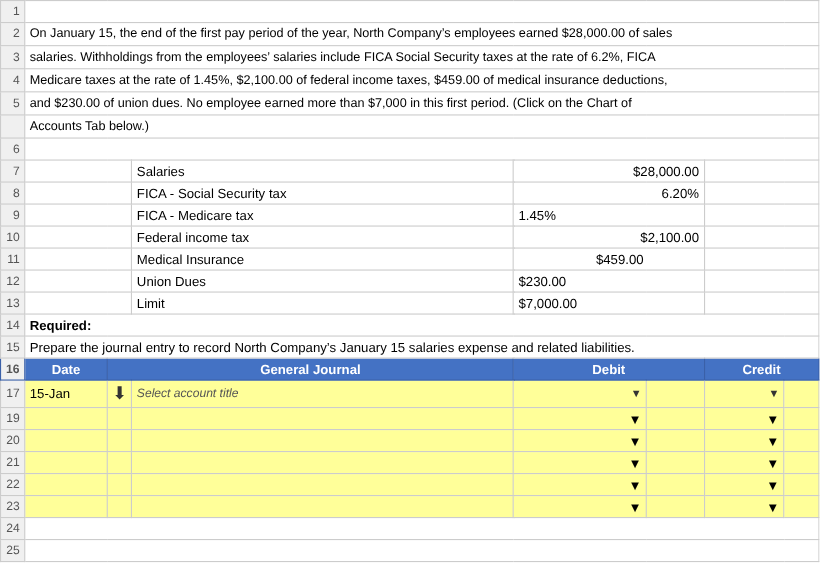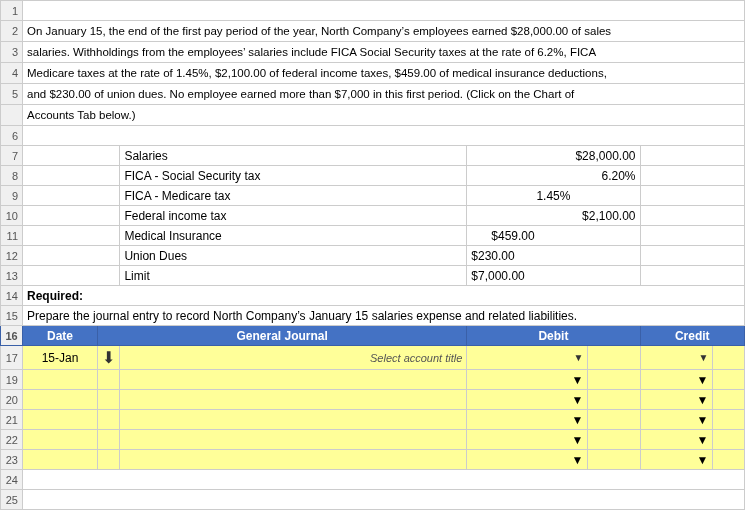--- a/index.html
+++ b/index.html
@@ -53,21 +53,20 @@
       border: 1px solid #3a60a8;
     }
 
     .header-row .row-num {
       background: #f0f0f0;
       color: #555;
     }
 
     .yellow-cell {
       background: #ffff99;
-      text-align: right;
     }
 
     .col-a { width: 22px; }
 
     .bold {
       font-weight: bold;
     }
 
     .merged-text {
       font-size: 11.5px;
@@ -138,37 +137,37 @@
     <td class="text-cell" colspan="2"></td>
     <td class="text-cell" colspan="2">FICA - Social Security tax</td>
     <td class="text-cell" colspan="2" style="text-align:right;">6.20%</td>
     <td class="text-cell" colspan="2"></td>
   </tr>
 
   <tr>
     <td class="row-num">9</td>
     <td class="text-cell" colspan="2"></td>
     <td class="text-cell" colspan="2">FICA - Medicare tax</td>
-    <td class="text-cell" colspan="2" style="text-align:center;">1.45%</td>
+    <td class="text-cell" colspan="2" style="text-align:left;">1.45%</td>
     <td class="text-cell" colspan="2"></td>
   </tr>
 
   <tr>
     <td class="row-num">10</td>
     <td class="text-cell" colspan="2"></td>
     <td class="text-cell" colspan="2">Federal income tax</td>
     <td class="text-cell" colspan="2" style="text-align:right;">$2,100.00</td>
     <td class="text-cell" colspan="2"></td>
   </tr>
 
   <tr>
     <td class="row-num">11</td>
     <td class="text-cell" colspan="2"></td>
     <td class="text-cell" colspan="2">Medical Insurance</td>
-    <td class="text-cell" colspan="2" style="text-align:left;padding-left:24px;">$459.00</td>
+    <td class="text-cell" colspan="2" style="text-align:center;padding-left:24px;">$459.00</td>
     <td class="text-cell" colspan="2"></td>
   </tr>
 
   <tr>
     <td class="row-num">12</td>
     <td class="text-cell" colspan="2"></td>
     <td class="text-cell" colspan="2">Union Dues</td>
     <td class="text-cell" colspan="2" style="text-align:left;">$230.00</td>
     <td class="text-cell" colspan="2"></td>
   </tr>
@@ -194,21 +193,21 @@
   <tr class="header-row">
     <td class="row-num">16</td>
     <td style="width:75px;">Date</td>
     <td colspan="3">General Journal</td>
     <td colspan="2">Debit</td>
     <td colspan="2">Credit</td>
   </tr>
 
   <tr>
     <td class="row-num">17</td>
-    <td class="yellow-cell" style="width:75px; text-align:center;">15-Jan</td>
+    <td class="yellow-cell" style="width:75px; ">15-Jan</td>
     <td class="yellow-cell arrow-cell" style="width:20px;">⬇</td>
     <td class="yellow-cell" colspan="2" style="font-size:11px; color:#555; font-style:italic;">
       <span>Select account title</span>
     </td>
     <td class="yellow-cell dropdown-arrow" style="text-align:right;">▼</td>
     <td class="yellow-cell"></td>
     <td class="yellow-cell dropdown-arrow" style="text-align:right;">▼</td>
     <td class="yellow-cell"></td>
   </tr>
 

